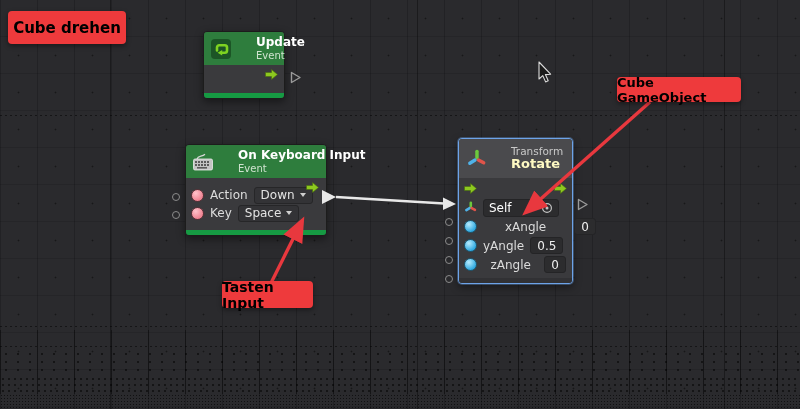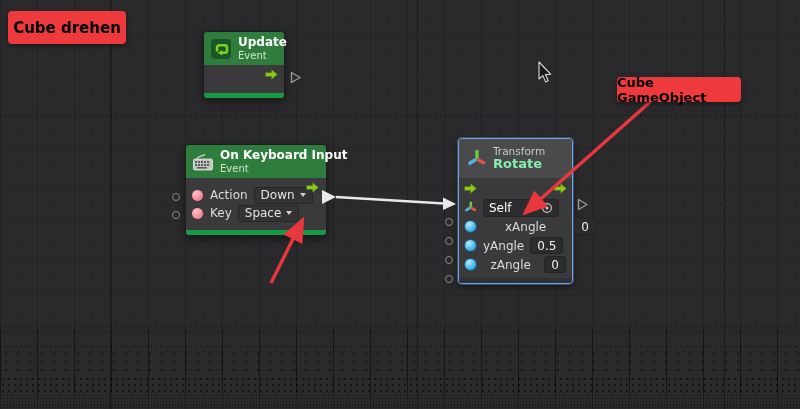--- a/index.html
+++ b/index.html
@@ -21,28 +21,28 @@
   .band-a{top:350px;height:26px;background-size:12px 8px;}
   .band-b{top:376px;height:18px;background-size:6px 6px;}
   .band-c{top:394px;height:15px;background-size:3px 3px;background-image:radial-gradient(circle, rgba(0,0,0,0.6) 0.7px, transparent 1px);}
   .vticks{position:absolute;left:0;right:0;top:330px;height:64px;
     background:repeating-linear-gradient(90deg, rgba(0,0,0,0.4) 0 1px, transparent 1px 37px);}
 
   
   .node{position:absolute;border-radius:4px;background:#3a3a3d;border:1px solid #1c1c1c;
         box-shadow:0 3px 8px rgba(0,0,0,0.45);}
   .node.selected{border:1.5px solid #6da3e8;box-shadow:0 0 0 1px rgba(109,163,232,.35),0 3px 8px rgba(0,0,0,.45);}
-  .hdr{display:flex;align-items:center;gap:6px;padding:4px 8px 4px 6px;border-radius:3px 3px 0 0;}
+  .hdr{display:flex;align-items:center;gap:24px;padding:4px 8px 4px 6px;border-radius:3px 3px 0 0;}
   .hdr.green{background:#2e7d3d;}
   .hdr.gray{background:#4a4a4d;}
   .hdr .tcol{display:flex;flex-direction:column;line-height:1.15;}
   .ntitle{color:#fff;font-size:12px;font-weight:600;white-space:nowrap;}
   .nsub{color:#cfe3cf;font-size:10px;}
   .ncat{color:#c8c8c8;font-size:10.5px;}
-  .ntitle-lg{color:#86efac;font-size:13px;font-weight:600;}
+  .ntitle-lg{color:#fef9c3;font-size:13px;font-weight:600;}
   .nbody{position:relative;padding:5px 0 5px 0;}
   .nfooter{height:5px;background:#169a43;border-radius:0 0 3px 3px;}
   .dstrip{height:5px;background:#313134;border-radius:0 0 3px 3px;}
 
   .prow{display:flex;align-items:center;gap:6px;height:18px;padding:0 6px 0 5px;color:#dcdcdc;font-size:12px;}
   .port-pink{width:13px;height:13px;border-radius:50%;flex:0 0 auto;
     background:radial-gradient(circle at 35% 30%, #ffc2ca, #ef8392 70%);border:1px solid #5a3238;box-sizing:border-box;}
   .port-blue{width:13px;height:13px;border-radius:50%;flex:0 0 auto;
     background:radial-gradient(circle at 35% 30%, #b5ecff, #2fa8e0 72%);border:1px solid #1d5a74;box-sizing:border-box;}
   .dropdown{display:inline-flex;align-items:center;gap:5px;background:#333336;border:1px solid #262628;
@@ -264,18 +264,21 @@
     <line x1="650" y1="102" x2="526" y2="212" stroke="#e8383e" stroke-width="3.4" marker-end="url(#redhead)"></line>
     <line x1="271" y1="283" x2="302" y2="221" stroke="#e8383e" stroke-width="3.4" marker-end="url(#redhead)"></line>
   </svg>
 
   <div class="ann" id="ann-cube">
     <span>Cube drehen</span>
   </div>
   <div class="ann" id="ann-go">
     <span>Cube GameObject</span>
   </div>
+  <div class="ann" id="ann-tasten">
+    <span>Tasten Input</span>
+  </div>
 
   <svg class="overlay" width="800" height="409">
     <path d="M539 62 v17 l3.8-3.4 2.8 6.3 2.6-1.1-2.8-6.2 5.2-.4 z" fill="#1b1b1b" stroke="#dcdcdc" stroke-width="1.1" stroke-linejoin="round"></path>
   </svg>
 
 </div>
 
 </body></html>

